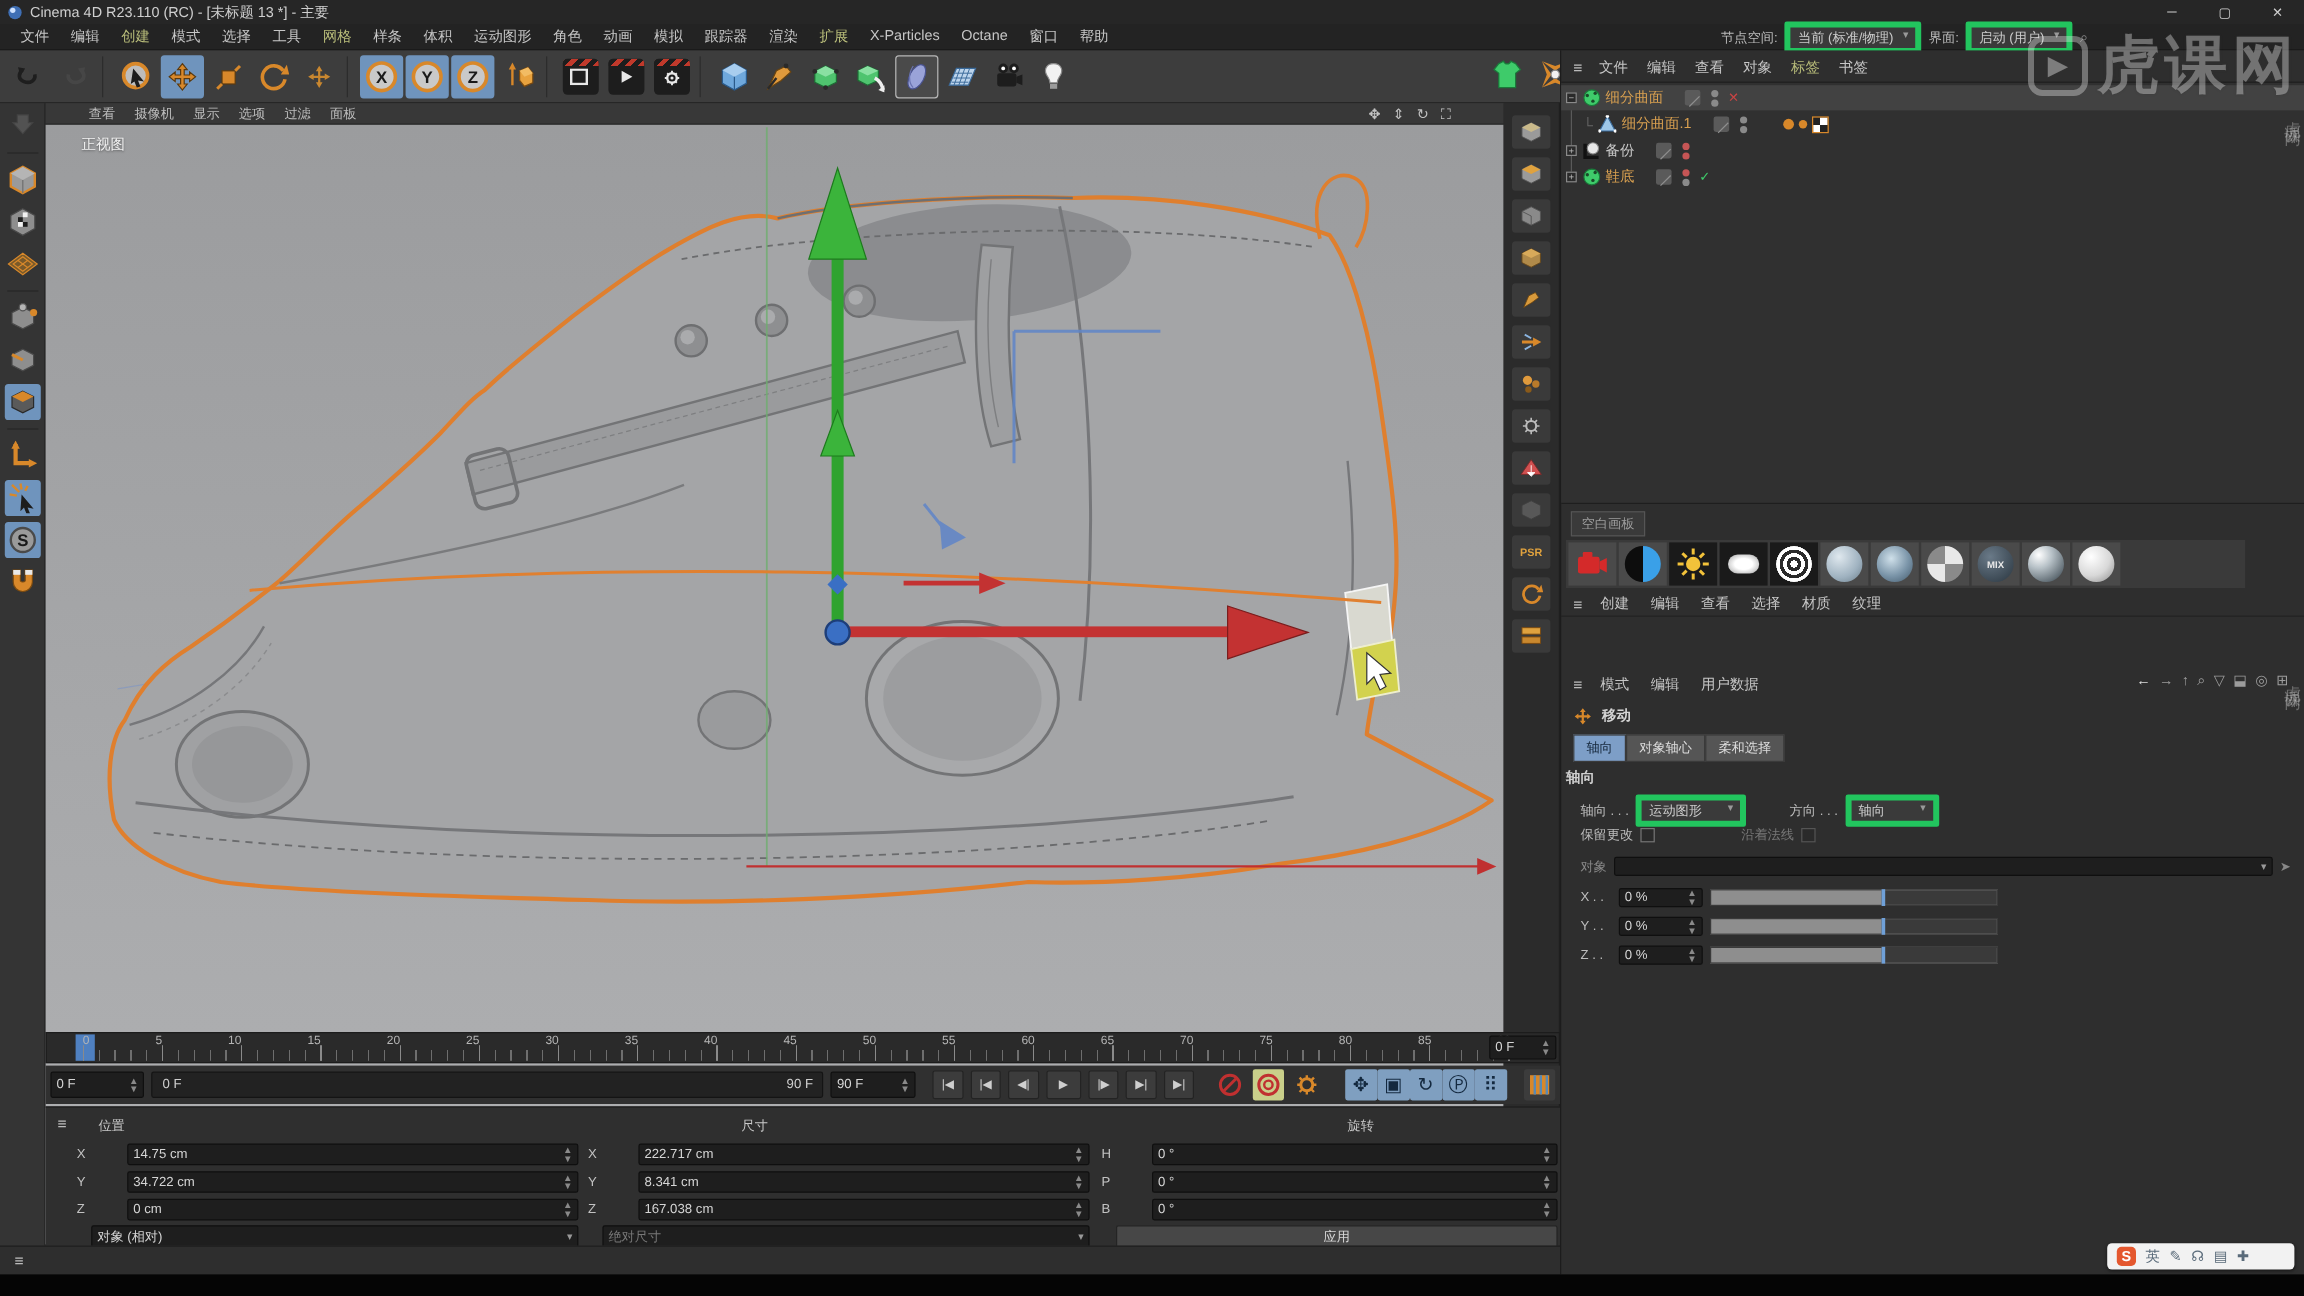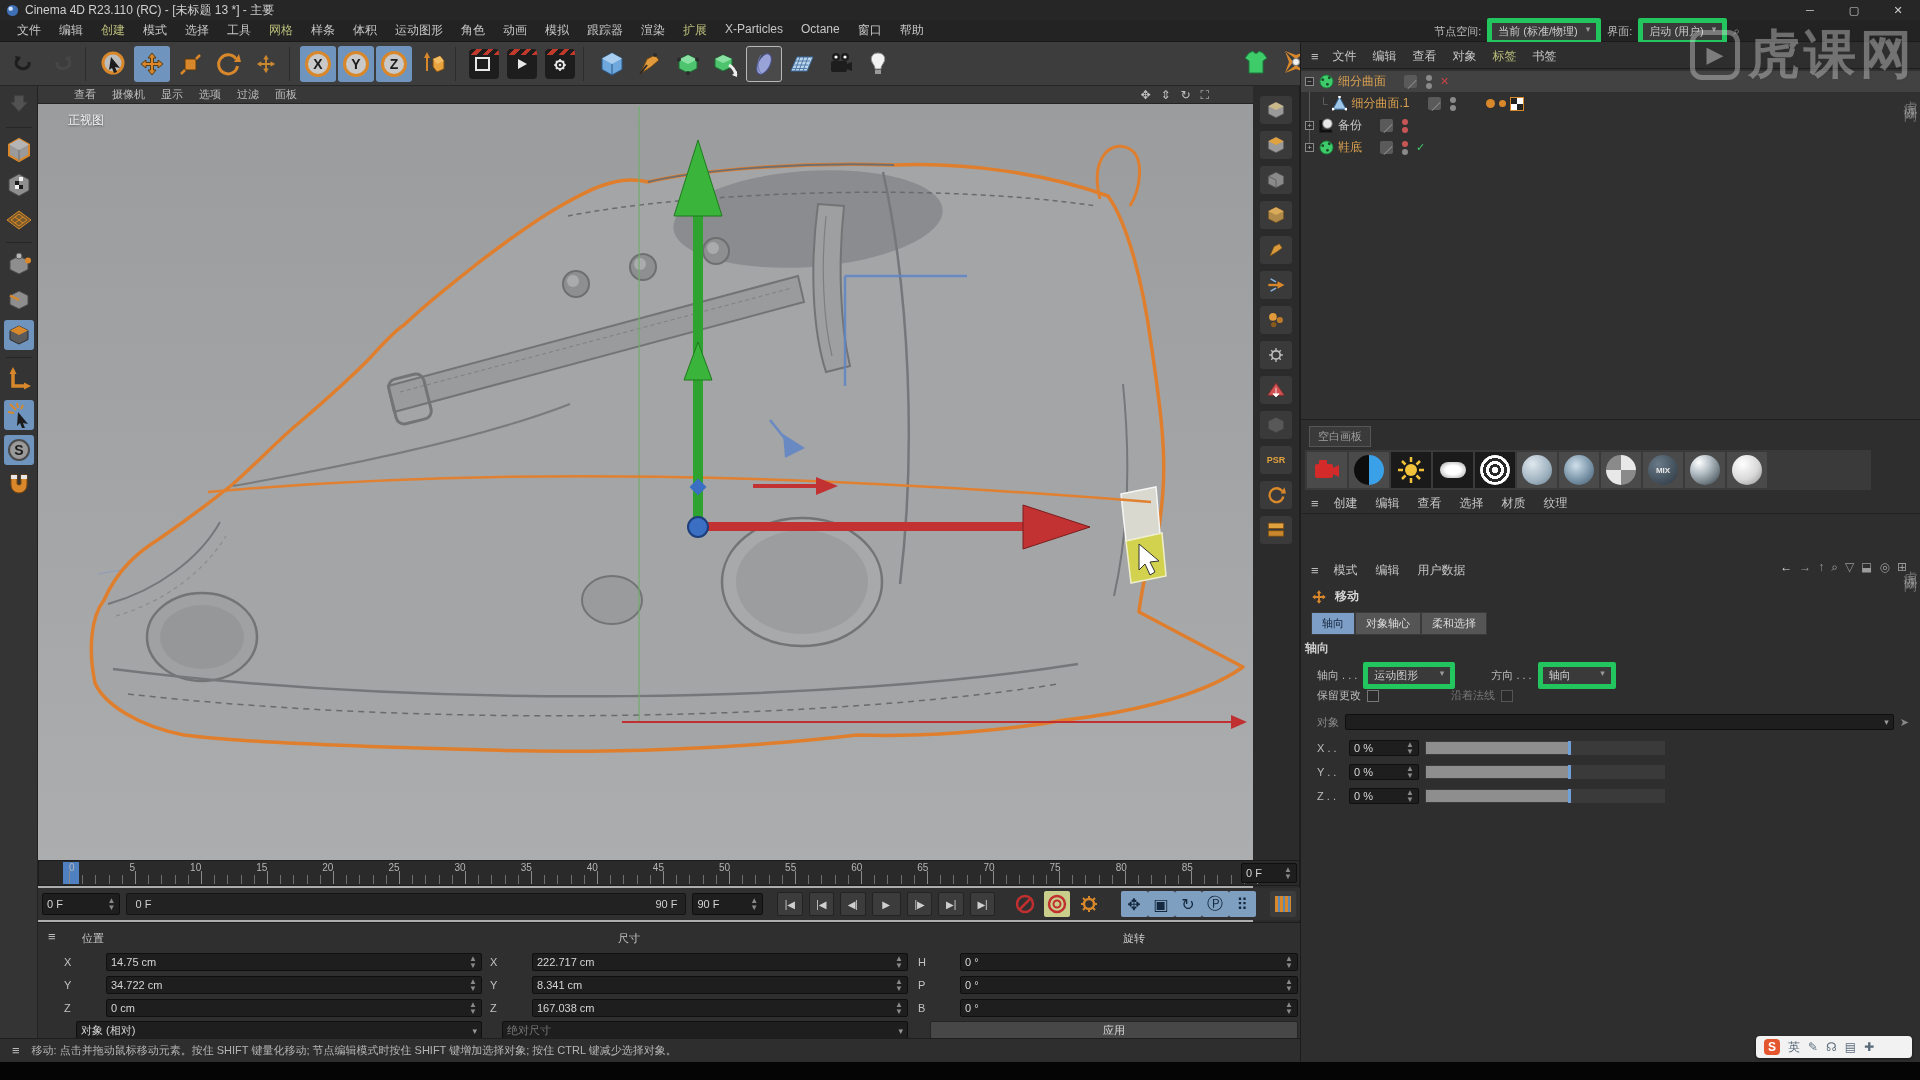--- a/index.html
+++ b/index.html
@@ -807,21 +807,20 @@
               <span>▼</span>
             </span>
           </div>
         </div>
       <div class="ddl applybtn" style="left:12px;top:98px;width:368px">应用</div>
     </div>
   </div>
 
   <div id="statusbar" class="abs">
     <span class="ham">≡</span>
-    <span>移动: 点击并拖动鼠标移动元素。按住 SHIFT 键量化移动; 节点编辑模式时按住 SHIFT 键增加选择对象; 按住 CTRL 键减少选择对象。</span>
   </div>
 
   <div id="rightpanel" class="abs">
     <div id="ommenu" class="abs">
       <span class="ham">≡</span>
       <div style="display:flex">
           <span class="mi">文件</span>
           <span class="mi">编辑</span>
           <span class="mi">查看</span>
           <span class="mi">对象</span>

